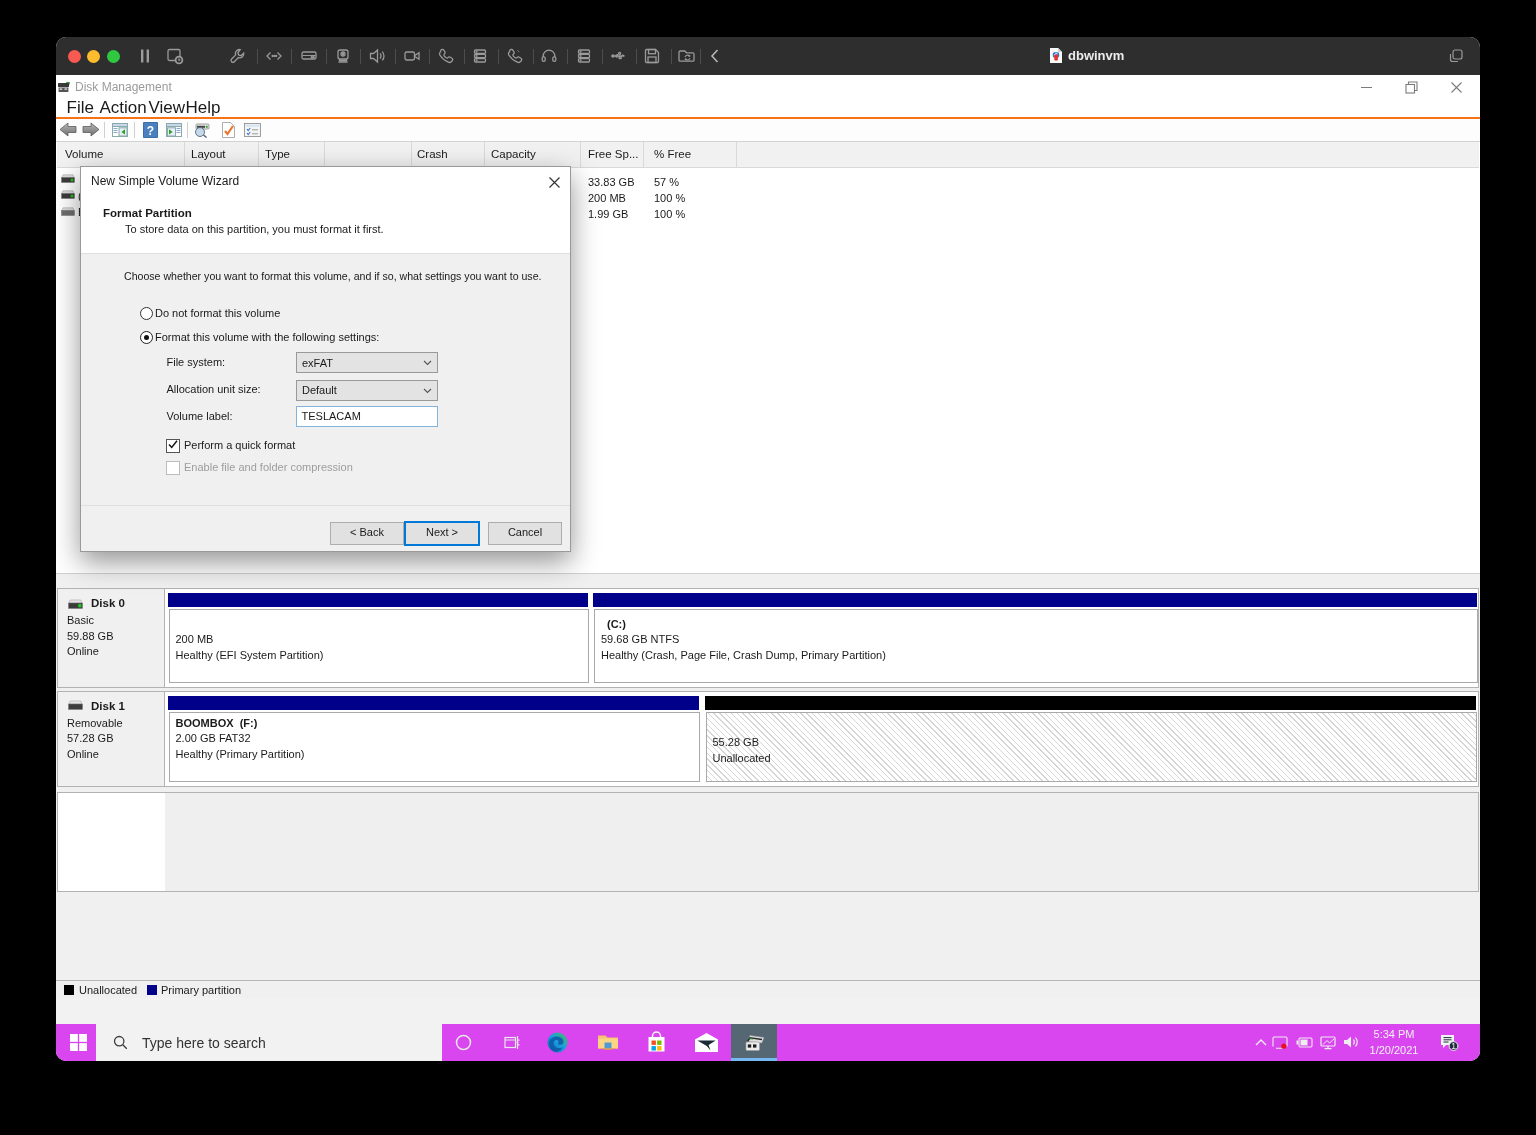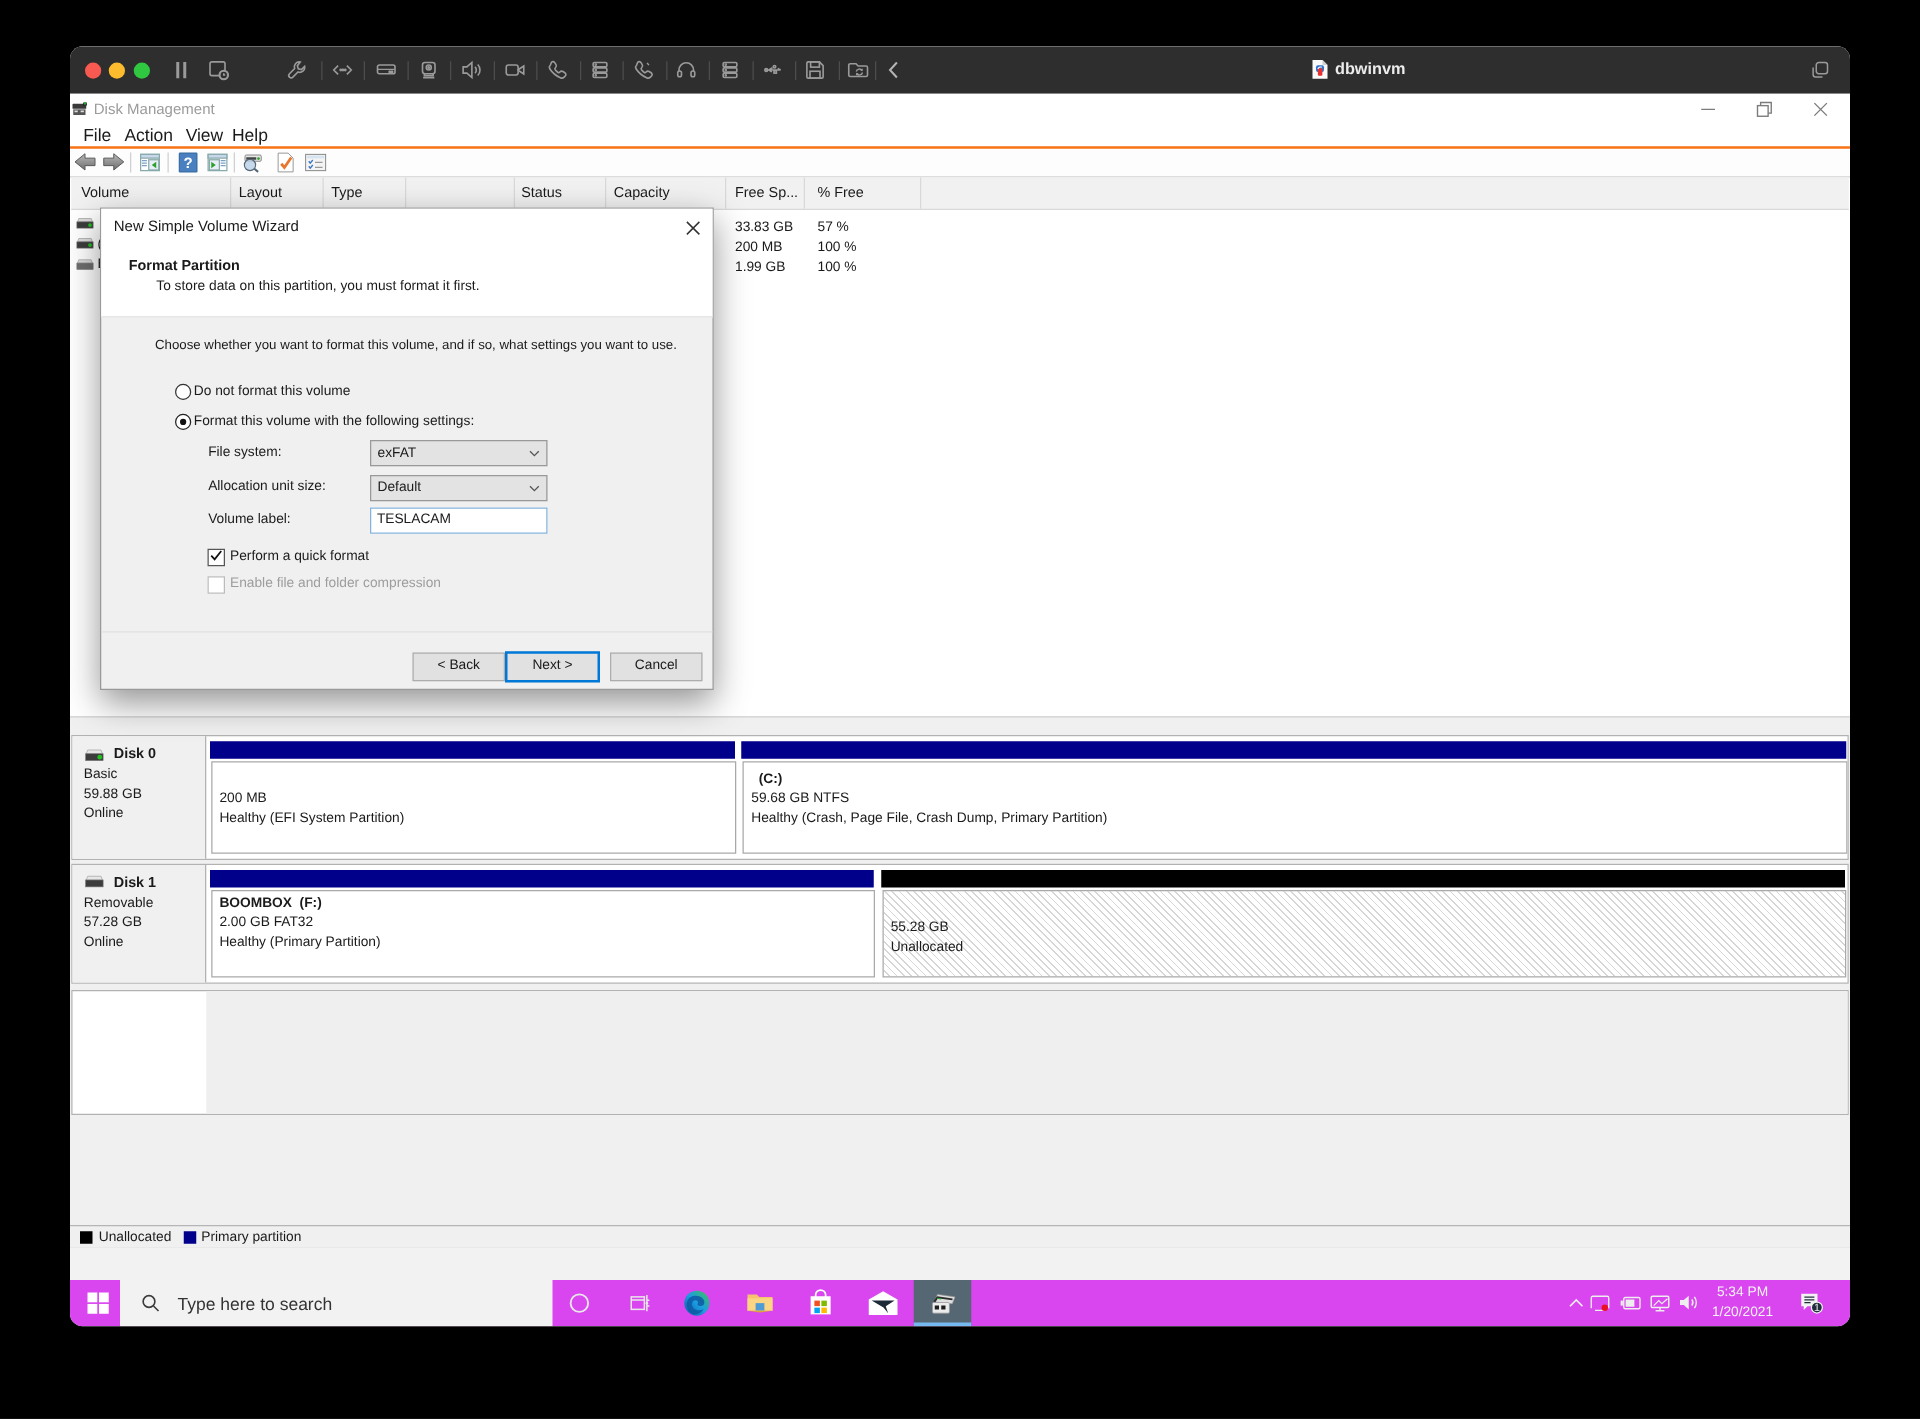--- a/index.html
+++ b/index.html
@@ -7,21 +7,21 @@
 .t{position:absolute;transform:translateY(-50%);white-space:nowrap;line-height:1.15;}
 .tc{position:absolute;transform:translate(-50%,-50%);white-space:nowrap;line-height:1.15;}
 .sep{position:absolute;width:1px;height:15px;background:#4d4d4d;top:12px;}
 svg{display:block;overflow:visible;}
 #vm{position:absolute;left:56px;top:37px;width:1424px;height:1024px;border-radius:10px;
 overflow:hidden;background:#fff;}
 #mtb{position:absolute;left:0;top:0;width:100%;height:38px;background:#2e2e2e;}
 .dot{position:absolute;top:12.5px;width:13px;height:13px;border-radius:50%;}
 #wtb{position:absolute;left:0;top:38px;width:100%;height:25px;background:#fff;}
 #menu{position:absolute;left:0;top:62px;width:100%;height:18px;background:#fff;
-border-bottom:5px solid #f97316;font-size:14px;color:#1a1a1a;}
+border-bottom:5px solid #f97316;font-size:17px;color:#1a1a1a;}
 #tbar{position:absolute;left:0;top:82px;width:100%;height:22px;background:#fdfdfd;
 border-bottom:1px solid #d2d2d2;}
 #hdr{position:absolute;left:1px;top:105px;width:1422px;height:25px;background:#f1f1f1;
 border-bottom:1px solid #d9d9d9;font-size:11.5px;color:#1a1a1a;}
 .hsep{position:absolute;top:0;width:1px;height:25px;background:#d9d9d9;}
 #list{position:absolute;left:1px;top:131px;width:1422px;height:405px;background:#fff;
 font-size:11px;color:#1a1a1a;}
 #split{position:absolute;left:0;top:536px;width:100%;height:10px;background:#f0f0f0;
 border-top:1px solid #d0d0d0;}
 #bpane{position:absolute;left:0;top:546px;width:100%;height:397px;background:#f0f0f0;}
@@ -250,21 +250,21 @@
 <div class="hsep" style="left:267px;"></div>
 <div class="hsep" style="left:354px;"></div>
 <div class="hsep" style="left:427px;"></div>
 <div class="hsep" style="left:523px;"></div>
 <div class="hsep" style="left:586px;"></div>
 <div class="hsep" style="left:679px;"></div>
 <div class="t" style="left:8px;top:13px;">Volume</div>
 <div class="t" style="left:134px;top:13px;">Layout</div>
 <div class="t" style="left:208px;top:13px;">Type</div>
 <div class="t" style="left:277px;top:13px;margin-top:42px;">File System</div>
-<div class="t" style="left:360px;top:13px;">Status</div>
+<div class="t" style="left:360px;top:13px;">Crash</div>
 <div class="t" style="left:434px;top:13px;">Capacity</div>
 <div class="t" style="left:531px;top:13px;">Free Sp...</div>
 <div class="t" style="left:597px;top:13px;">% Free</div>
 </div>
 
 <div id="list">
 <svg class="ab" style="left:4px;top:5.5px;" width="14" height="9" viewBox="0 0 14 9">
         <path d="M1 3.5 2 .8h10l1 2.7z" fill="#dcdcdc" stroke="#999" stroke-width=".5"></path>
         <rect x=".5" y="3.5" width="13" height="5" fill="#3c3c3c" stroke="#777" stroke-width=".5"></rect>
         <circle cx="11" cy="6" r="1.5" fill="#1fc11f"></circle>

